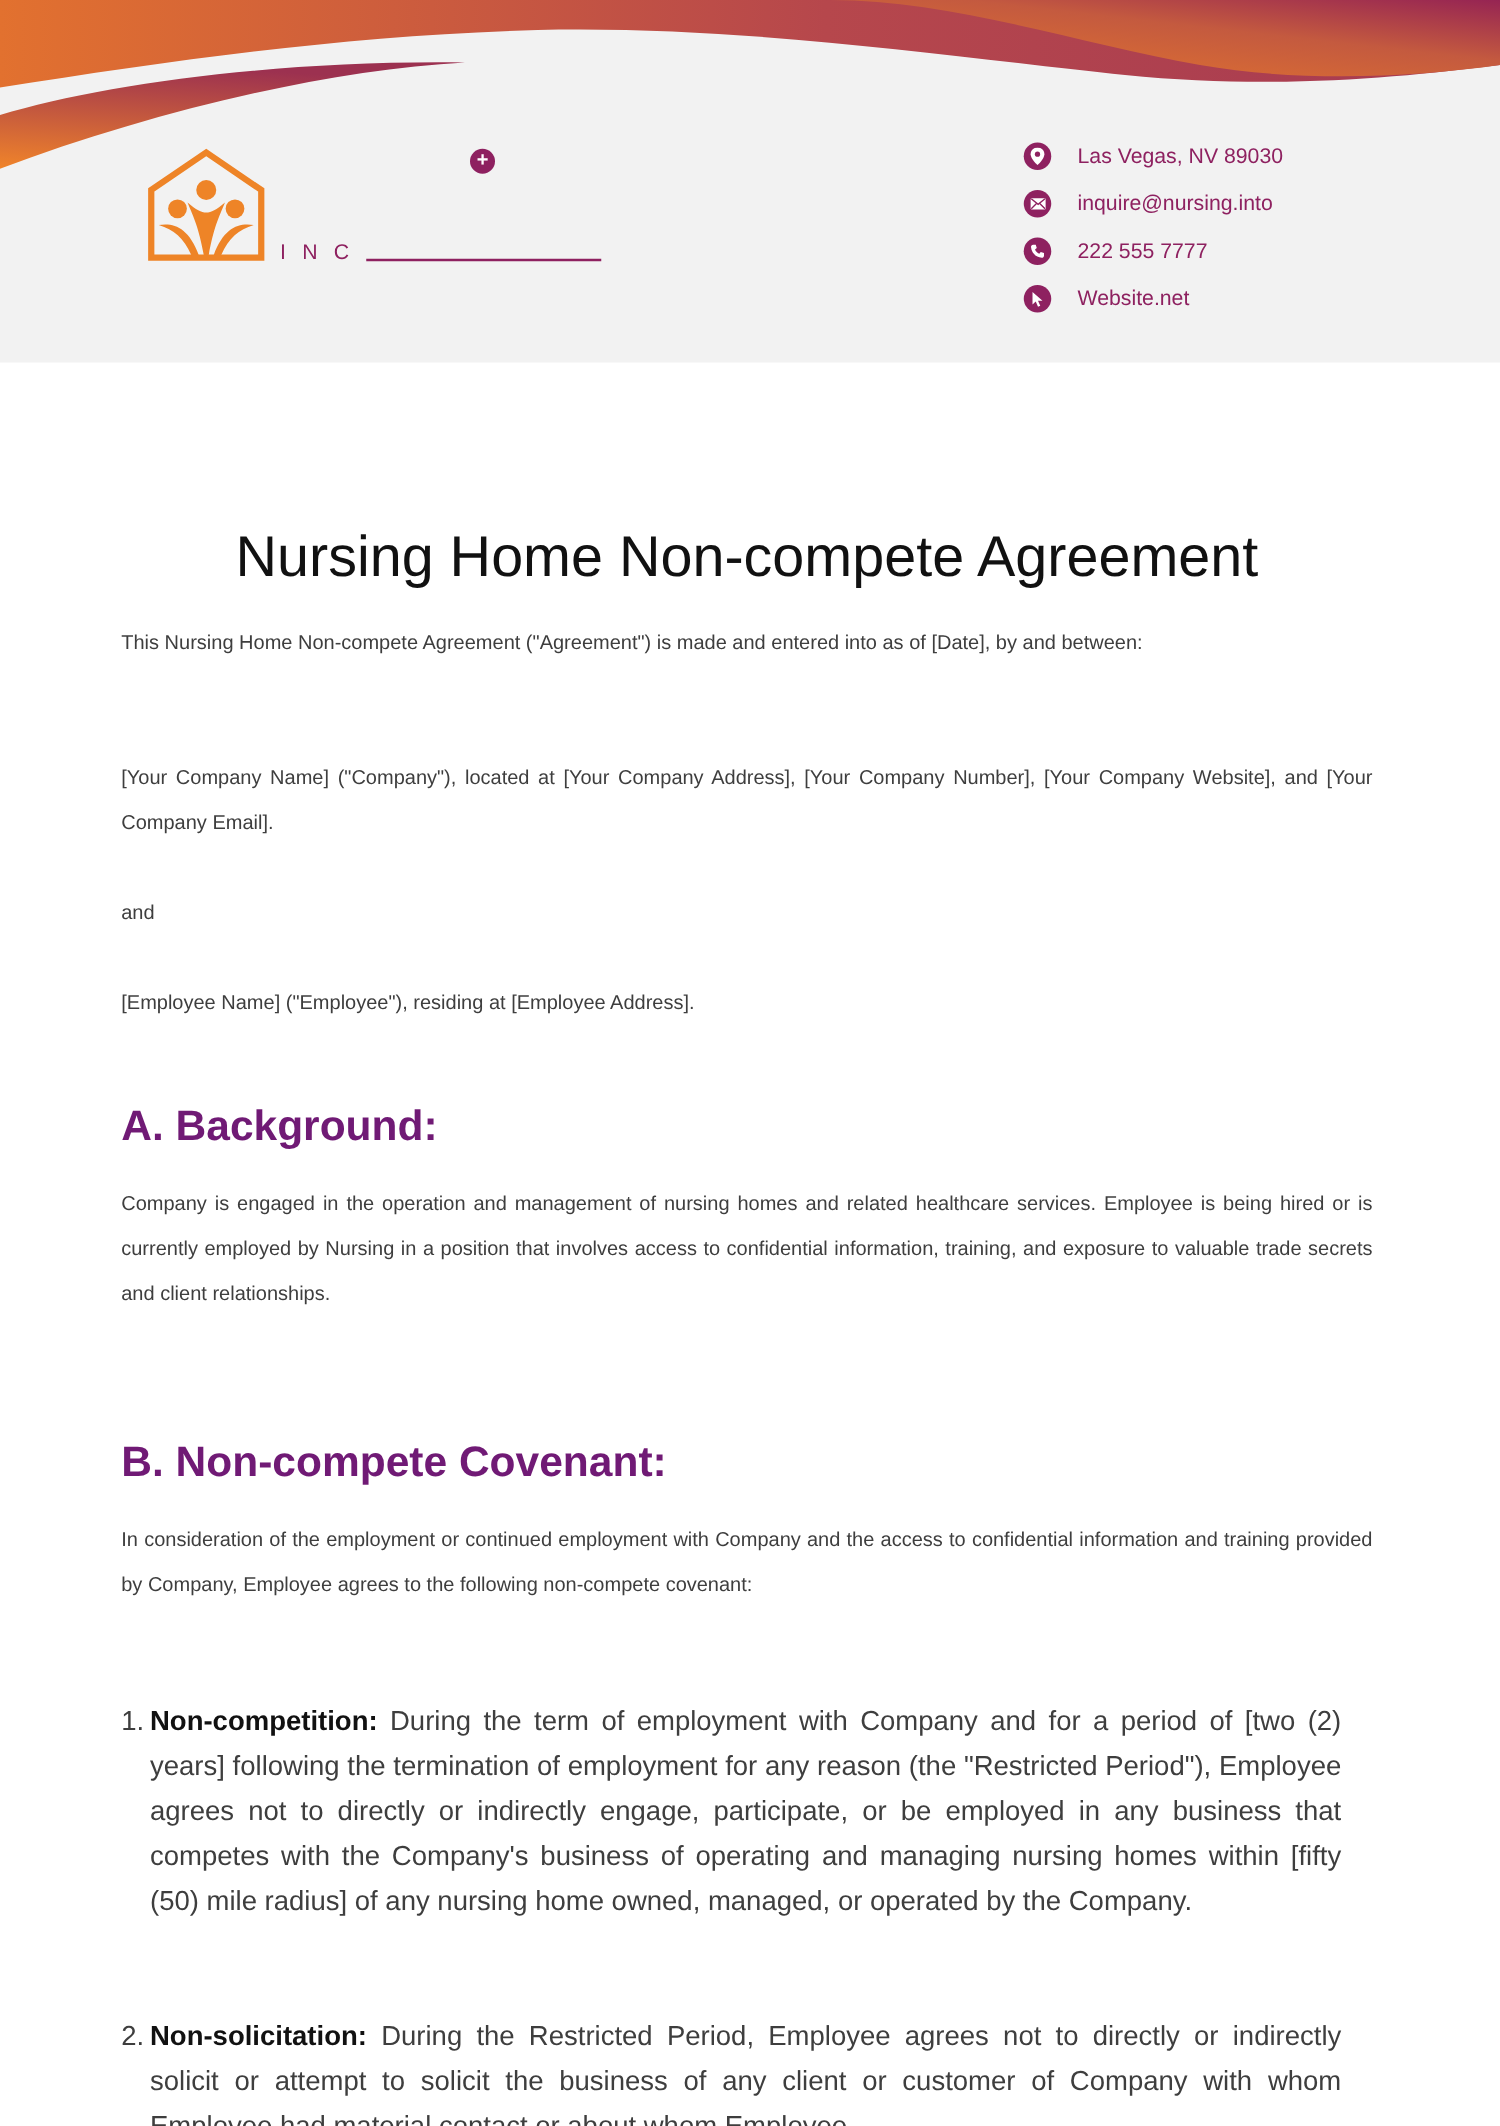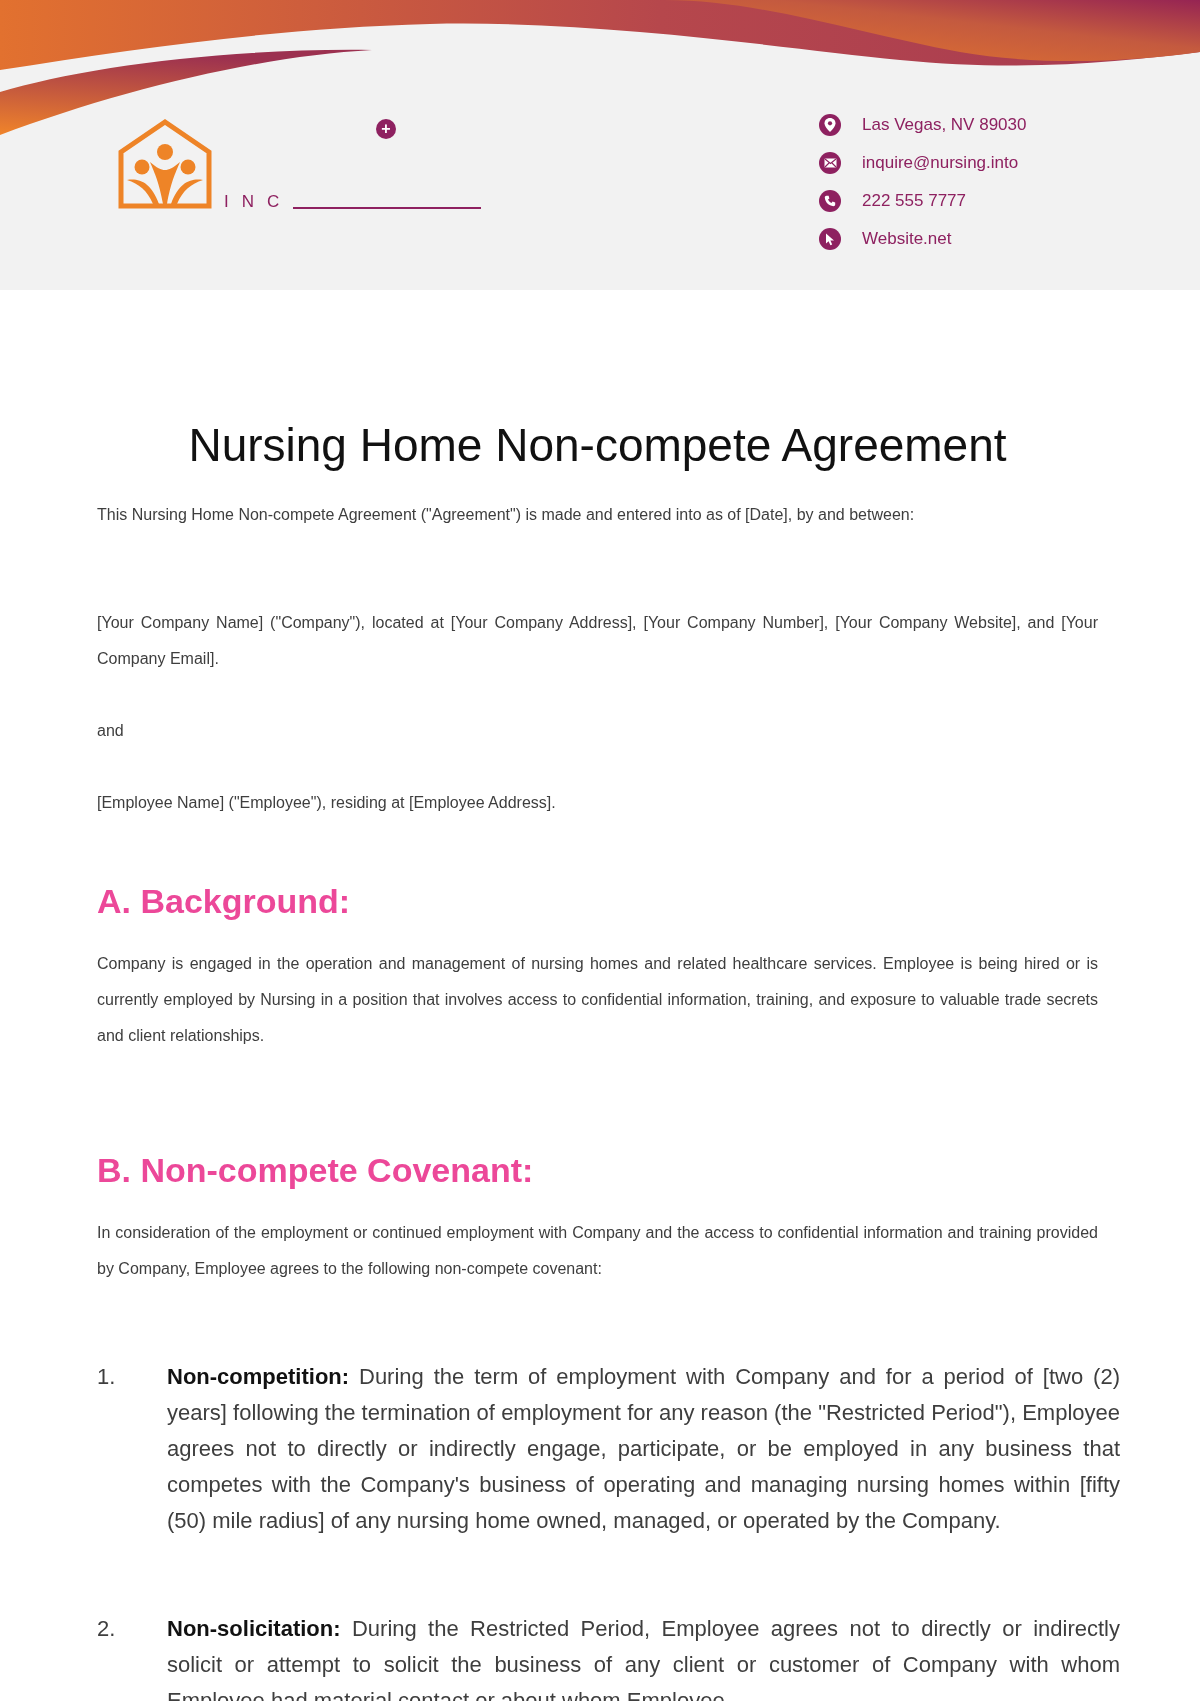--- a/index.html
+++ b/index.html
@@ -44,29 +44,29 @@
     position: absolute; left: 0; top: 415px; width: 1001px; text-align: center;
     font-family: "Liberation Sans", sans-serif; font-weight: normal;
     font-size: 46px; color: #111; line-height: 60px;
   }
   p.para {
     position: absolute; left: 0; width: 1001px;
     font-size: 16px; line-height: 36px; color: #3e3e3e; text-align: justify;
   }
   .h2 {
     position: absolute; left: 0; font-weight: bold; font-size: 34px;
-    color: #ec4899; line-height: 44px;
+    color: #701a75; line-height: 44px;
   }
   .list-item { position: absolute; left: 0; width: 1001px; }
   .list-num {
     position: absolute; left: 0; top: 0; font-size: 22px; line-height: 36px; color: #3e3e3e;
   }
   .list-body {
     position: absolute; left: 23px; top: 0; width: 953px;
-    font-size: 22px; line-height: 36px; color: #3e3e3e; text-align: justify; margin-left: 47px;
+    font-size: 22px; line-height: 36px; color: #3e3e3e; text-align: justify;
   }
   .list-body b { color: #111; font-weight: bold; }
 </style>
 </head>
 <body>
 
 <div class="header">
   <svg class="waves" width="1200" height="290" viewBox="0 0 1200 290">
     <defs>
       <linearGradient id="g1" x1="0" y1="0" x2="1" y2="0">

